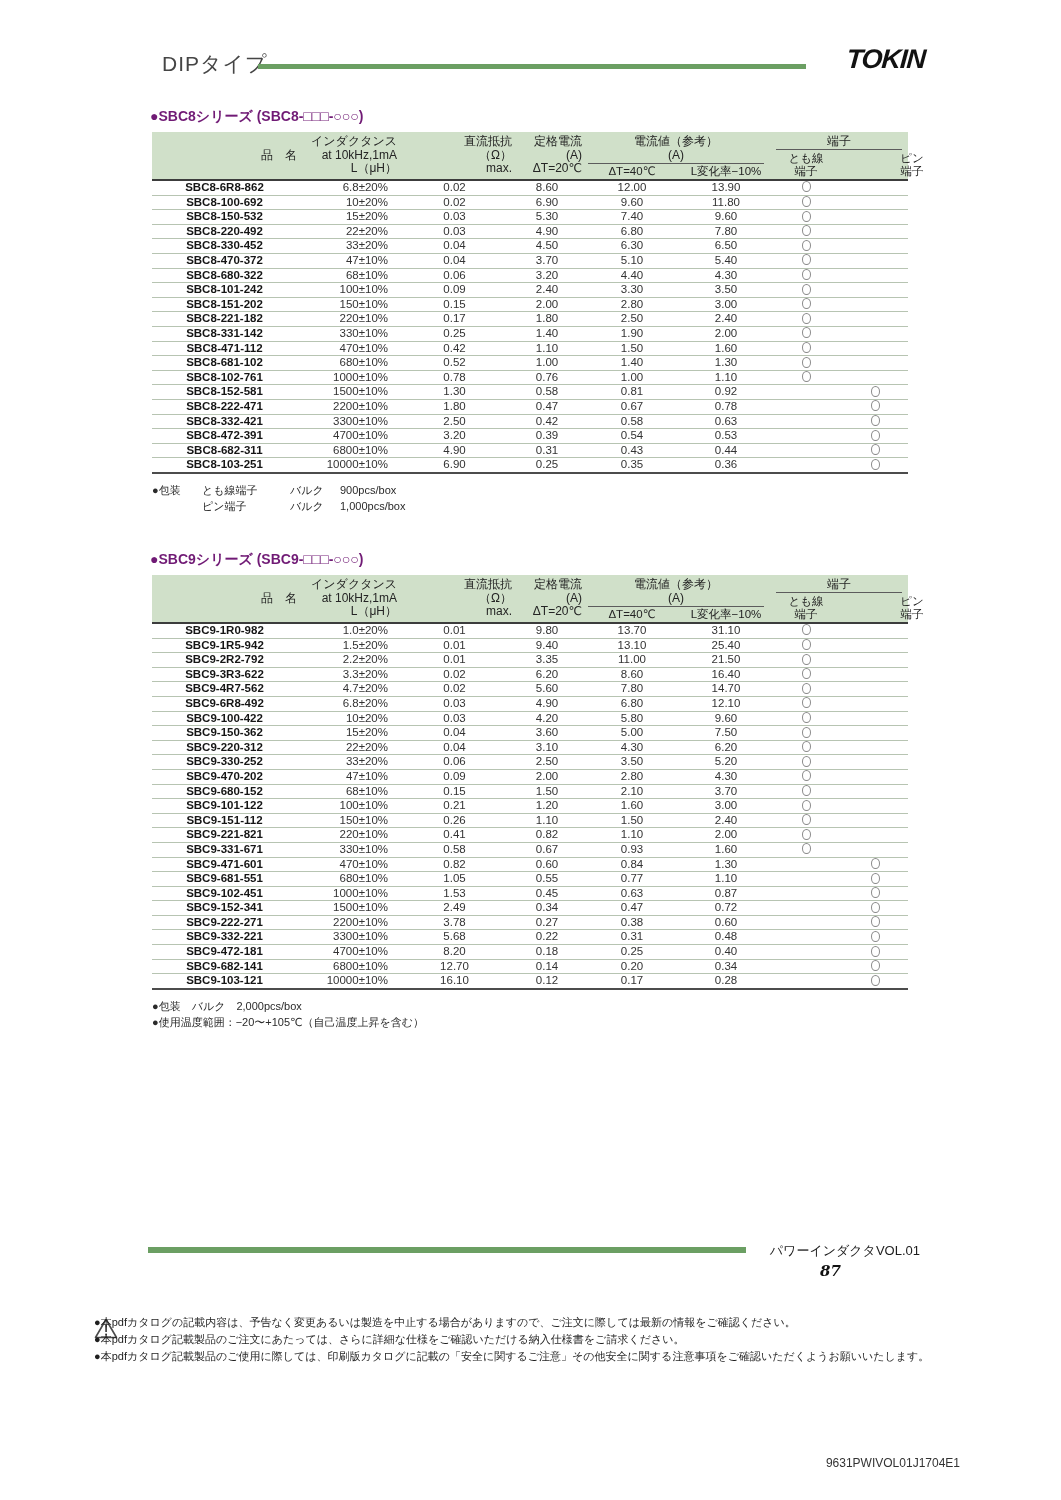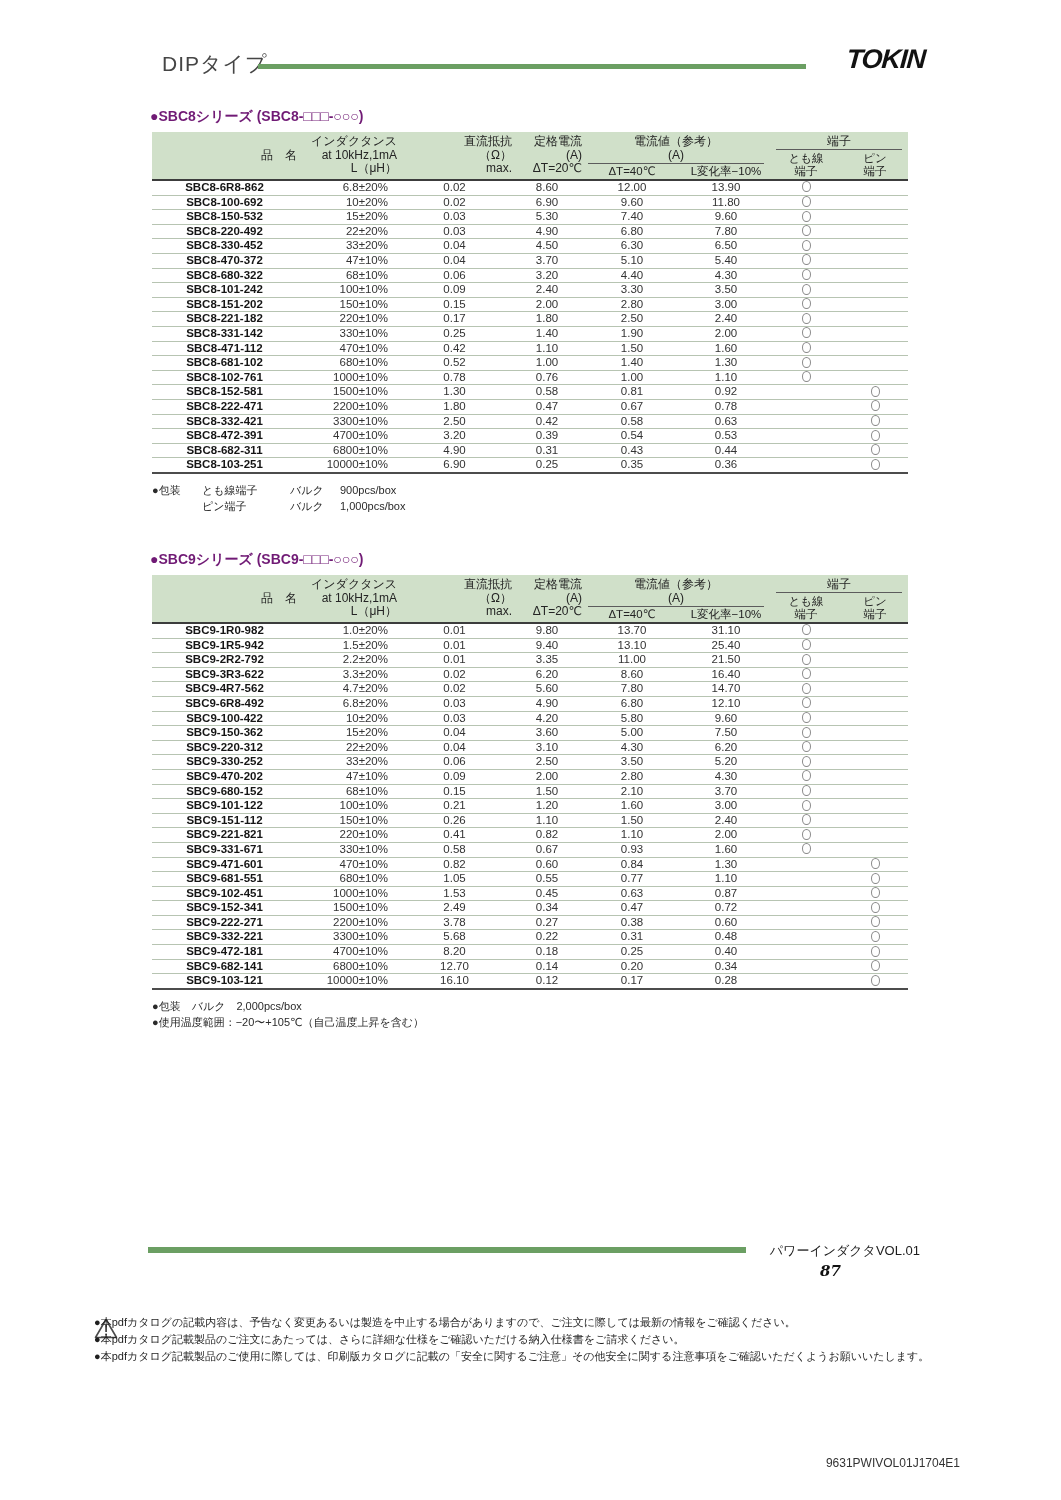--- a/index.html
+++ b/index.html
@@ -24,21 +24,21 @@
                border-bottom:2px solid #4c4c4c; }
   table.spec th { background:#d0e0c9; font-weight:normal; color:#242424; vertical-align:middle; padding:0; }
   thead { border-bottom:2px solid #3c3c3c; }
   .hdr-cell { font-size:12px; line-height:13.5px; text-align:right; }
   .hdr-top { height:47px; }
   .grp { display:flex; flex-direction:column; height:47px; justify-content:space-between; }
   .grp .g-line { font-size:12px; line-height:14px; text-align:center; }
   .grp .g-rule { height:0; border-bottom:1px solid #5c5c5c; margin:1px 6px 0 6px; }
   .grp .g-sub { display:flex; flex:1; align-items:flex-end; padding-bottom:2px; }
   .grp .g-sub span { font-size:11.5px; line-height:12.5px; text-align:center; }
-  .grp.term .g-sub { align-items:center; padding-bottom:0; }
+  .grp.term .g-sub { align-items:center; padding-bottom:0;gap:37px; }
 
   tbody td { height:13.6px; line-height:13.6px; font-size:11.5px; text-align:center; color:#333; }
   tbody tr + tr { border-top:1px solid #b7c4b2; }
   td.c-name { font-weight:bold; color:#151515; }
   td.c-l { text-align:right; padding-right:9px; }
   .circle { display:inline-block; width:9px; height:11px; border:1px solid #8a8a8a; border-radius:50%; vertical-align:middle; margin-top:-2px; }
 
   .tbl-notes { margin-top:8px; margin-left:2px; font-size:11px; line-height:16px; color:#2a2a2a; }
   .note-grid span { display:inline-block; }
   .ng-1 { width:50px; } .ng-2 { width:88px; } .ng-3 { width:50px; }

